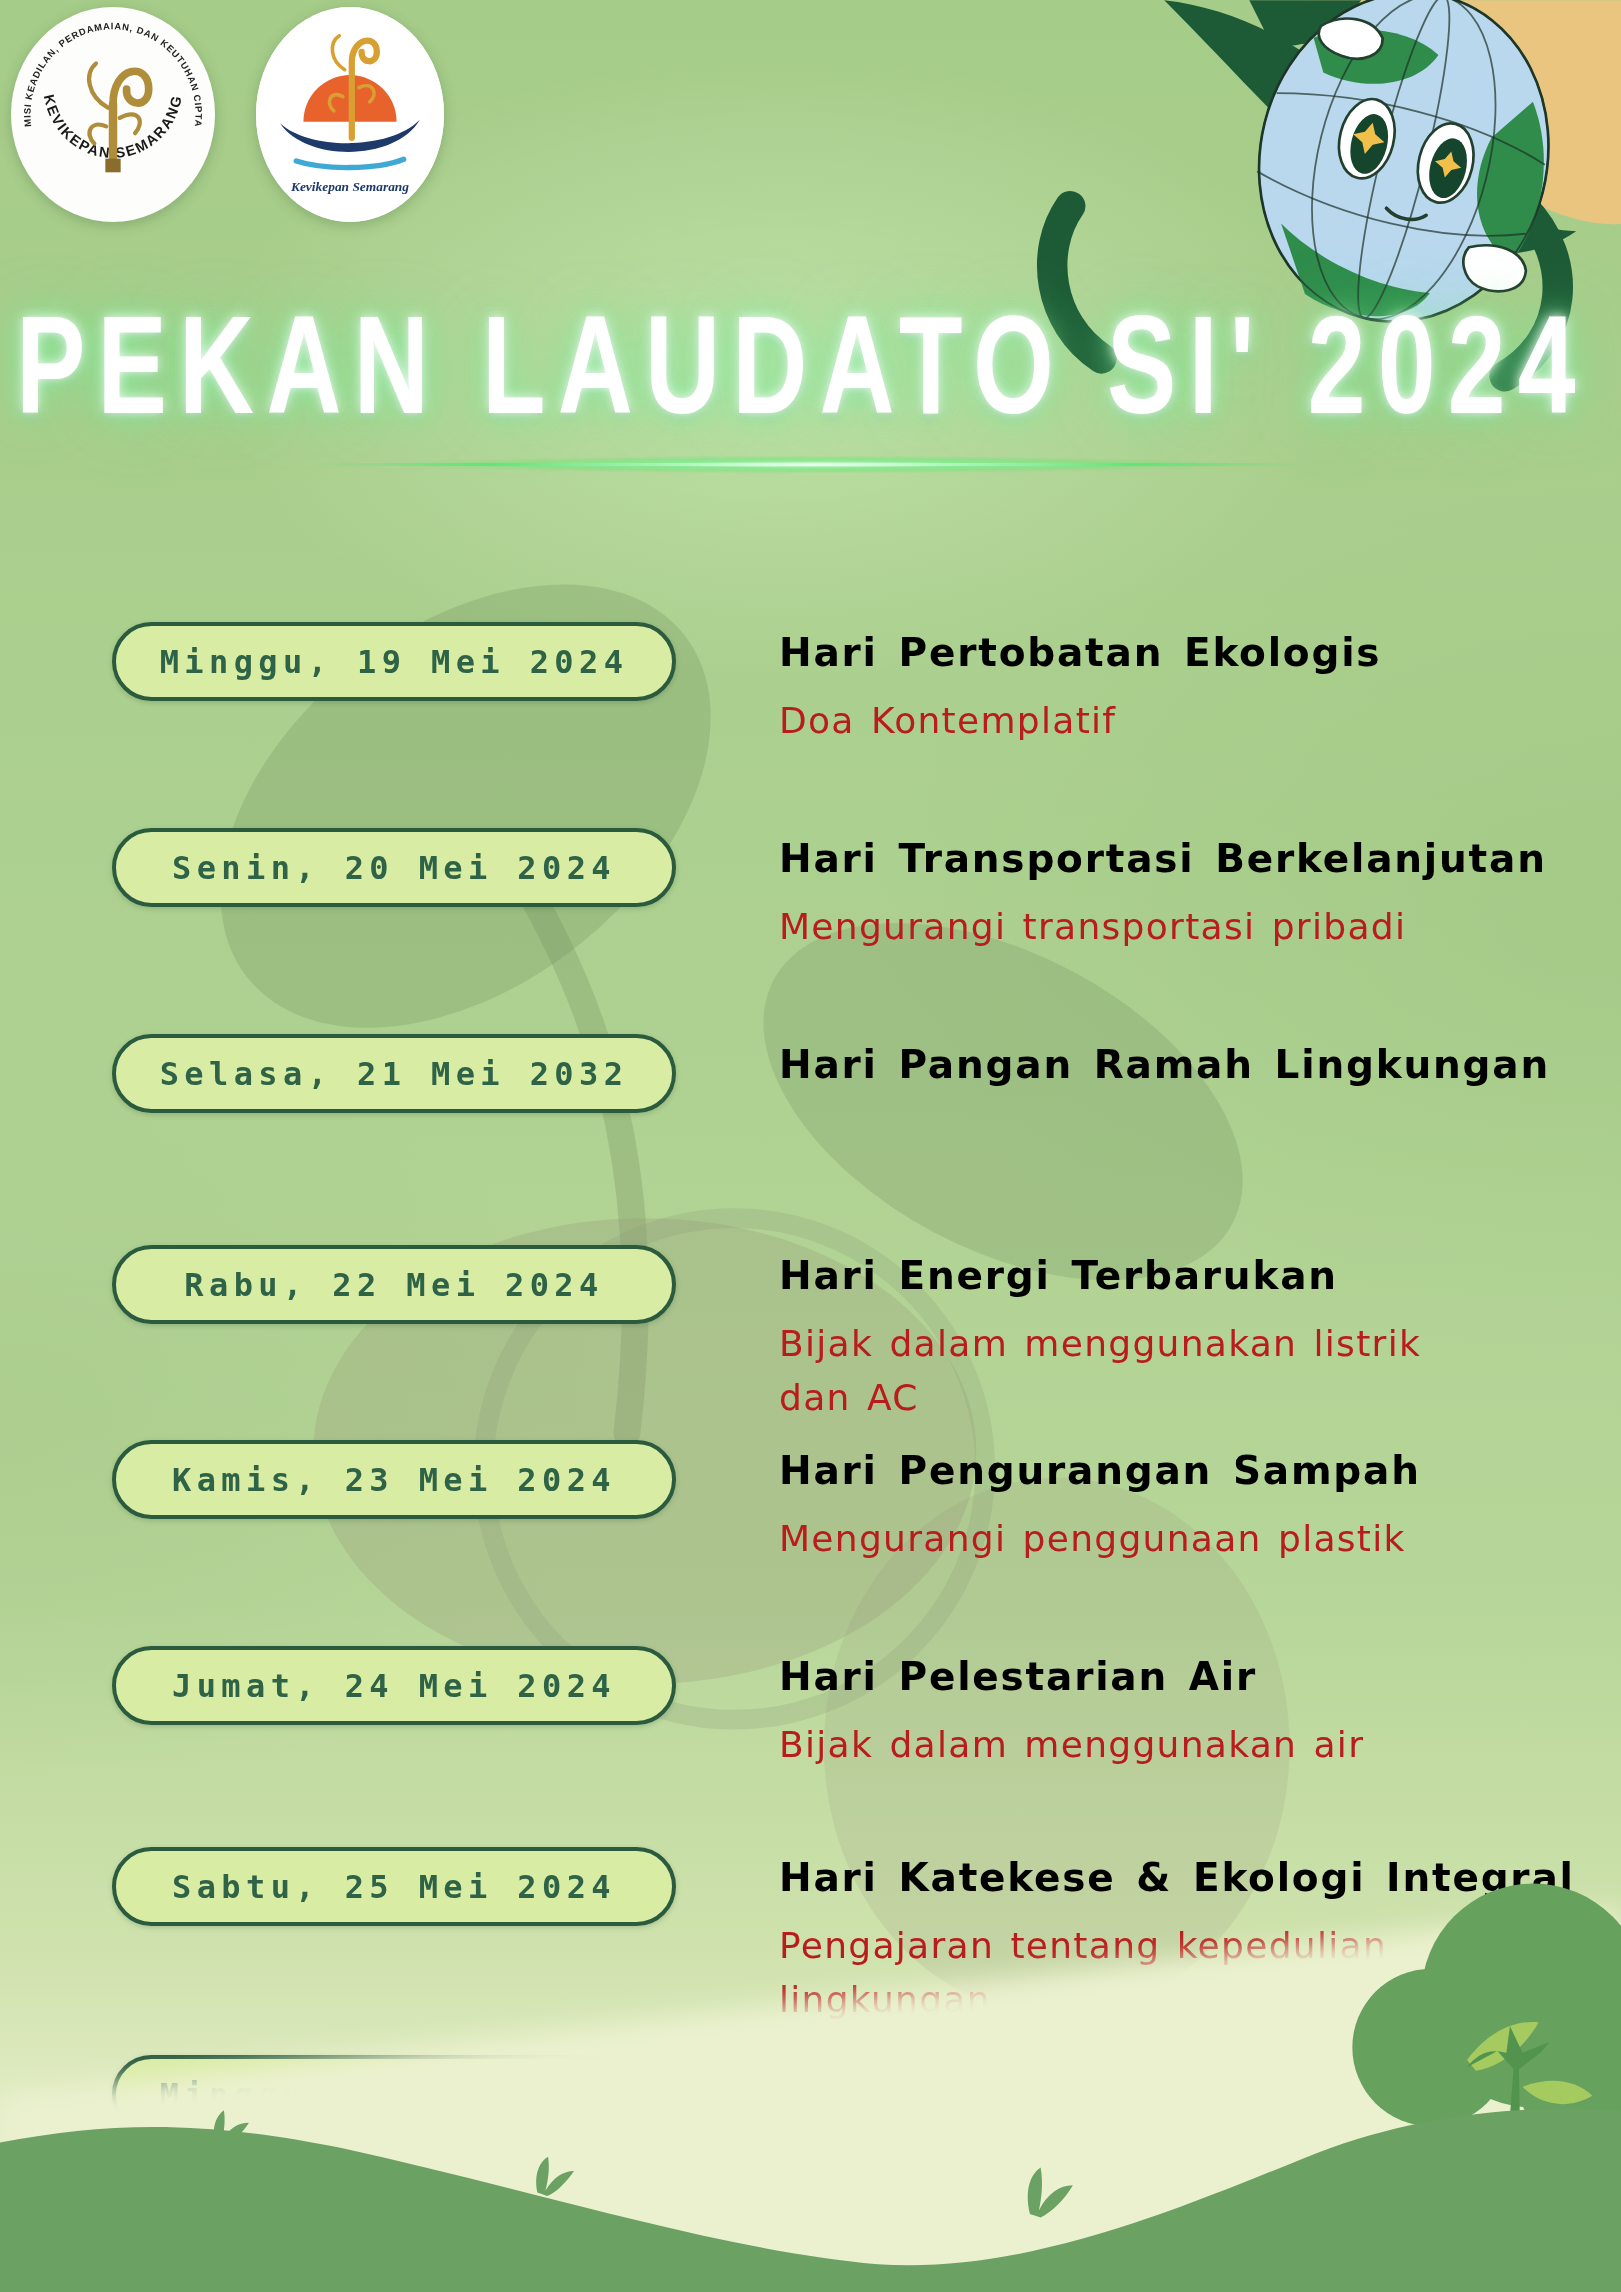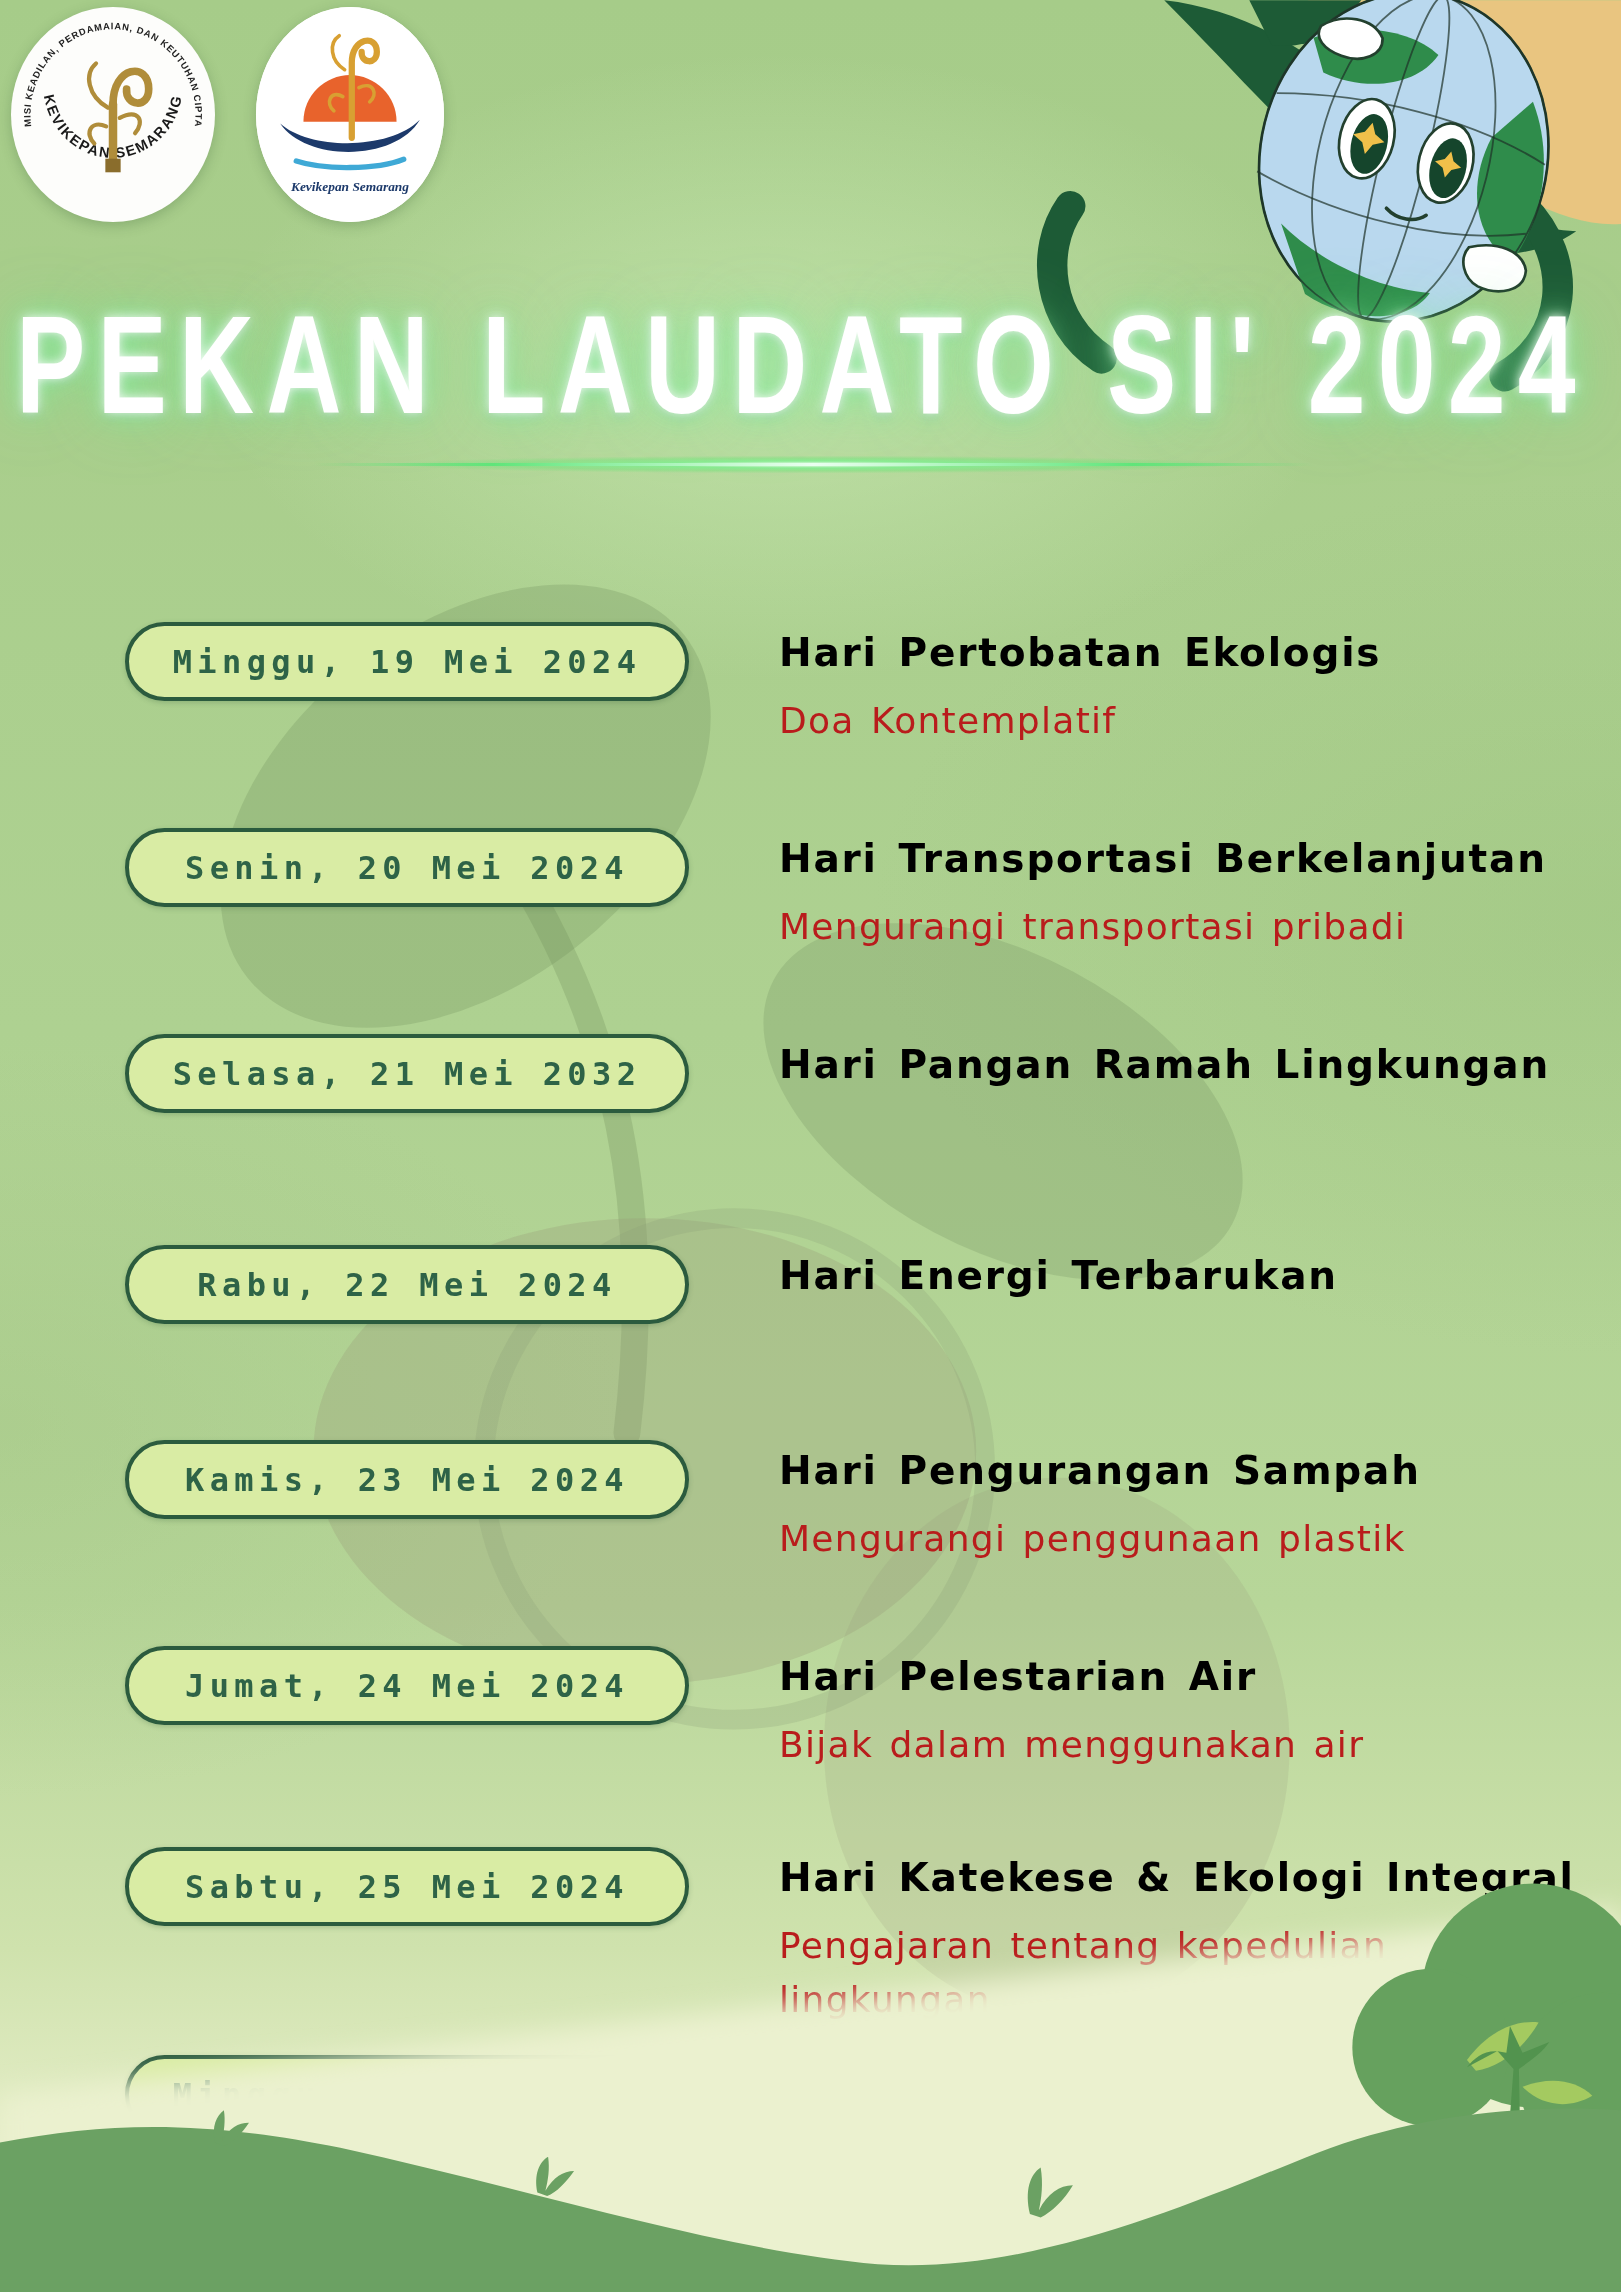--- a/index.html
+++ b/index.html
@@ -36,21 +36,21 @@
       radial-gradient(50% 50% at 50% 50%, rgba(255,255,255,.95), rgba(120,240,140,.75) 30%, rgba(90,230,110,.35) 55%, rgba(90,230,110,0) 78%);
   }
   .divider::after{
     content:"";position:absolute;left:4%;right:4%;top:9.9px;height:2.7px;border-radius:2.7px;
     background:linear-gradient(90deg, rgba(80,220,110,0), rgba(90,230,120,.9) 18%, #eafff0 50%, rgba(90,230,120,.9) 82%, rgba(80,220,110,0));
   }
 
   
   .row{position:absolute;left:0;width:1621px;}
   .pill{
-    position:absolute;left:125px;top:0;width:564px;height:79px;box-sizing:border-box;
+    position:absolute;left:112px;top:0;width:564px;height:79px;box-sizing:border-box;
     background:#d9eca4;border:4.5px solid #2b5b3e;border-radius:41px;
     display:flex;align-items:center;justify-content:center;
     box-shadow:0 1.8px 5.4px rgba(50,90,55,.25);
   }
   .date{
     font-family:"DejaVu Sans Mono","Liberation Mono",monospace;
     font-weight:700;font-size:32px;letter-spacing:5.4px;color:#2e6347;white-space:nowrap;
   }
   .texts{position:absolute;left:779px;top:5.4px;}
   .row-title{
@@ -180,20 +180,21 @@
       <div class="row-title">Hari Pangan Ramah Lingkungan</div>
     </div>
   </div>
 
   <div class="row" style="top: 1245px;">
     <div class="pill">
       <span class="date">Rabu, 22 Mei 2024</span>
     </div>
     <div class="texts">
       <div class="row-title">Hari Energi Terbarukan</div>
+      <div class="row-sub">Bijak dalam menggunakan listrik dan AC</div>
     </div>
   </div>
 
   <div class="row" style="top: 1440px;">
     <div class="pill">
       <span class="date">Kamis, 23 Mei 2024</span>
     </div>
     <div class="texts">
       <div class="row-title">Hari Pengurangan Sampah</div>
       <div class="row-sub">Mengurangi penggunaan plastik</div>

